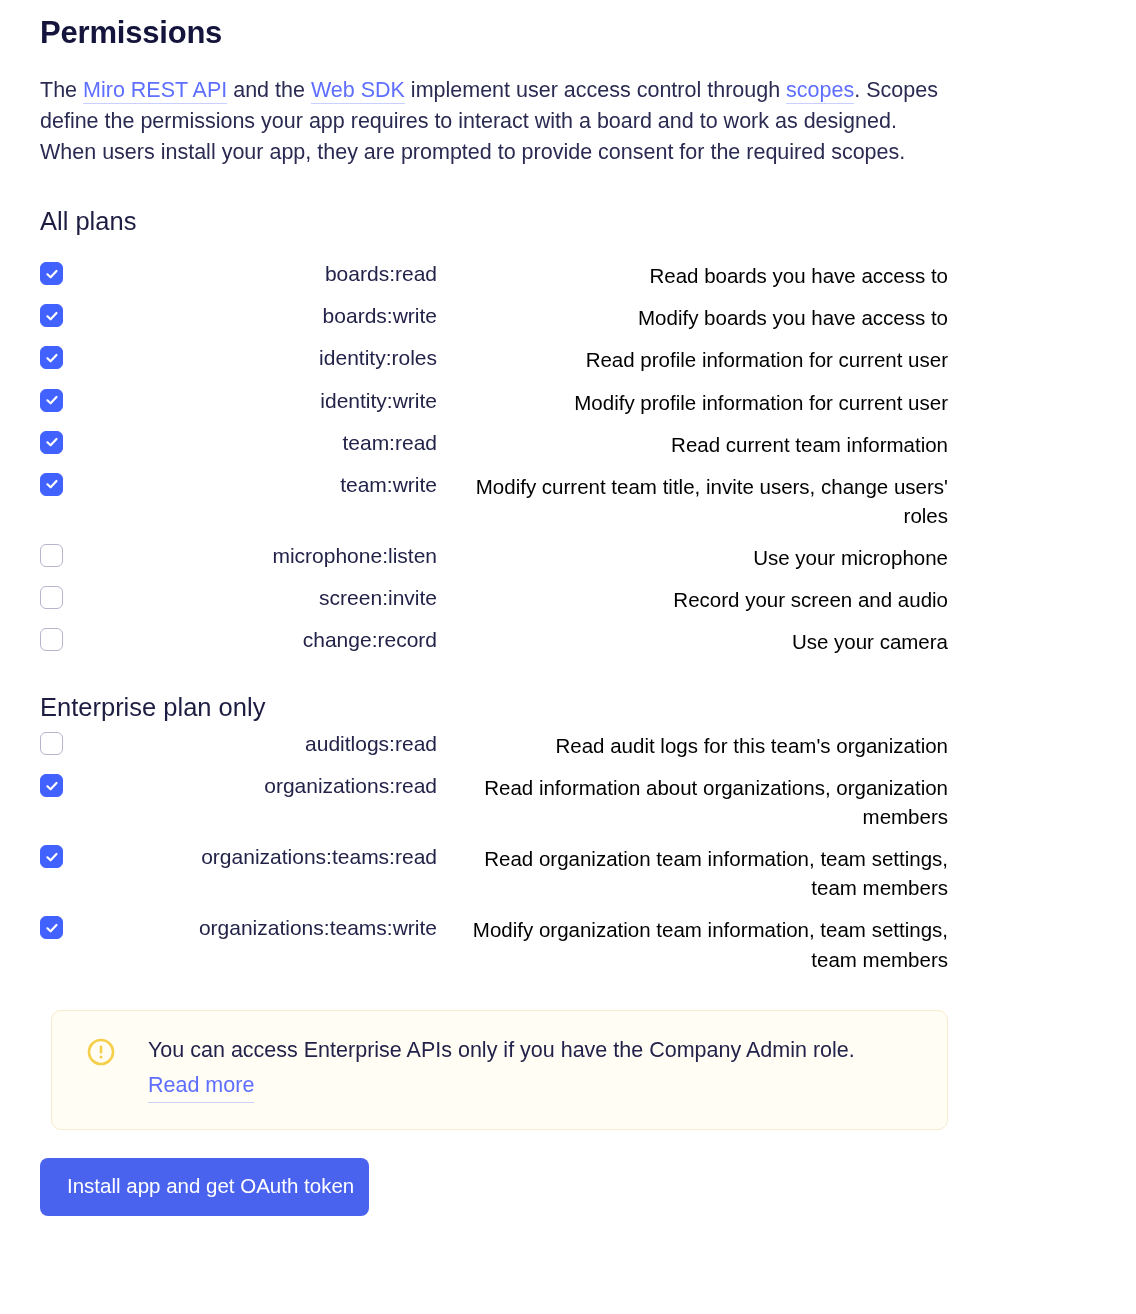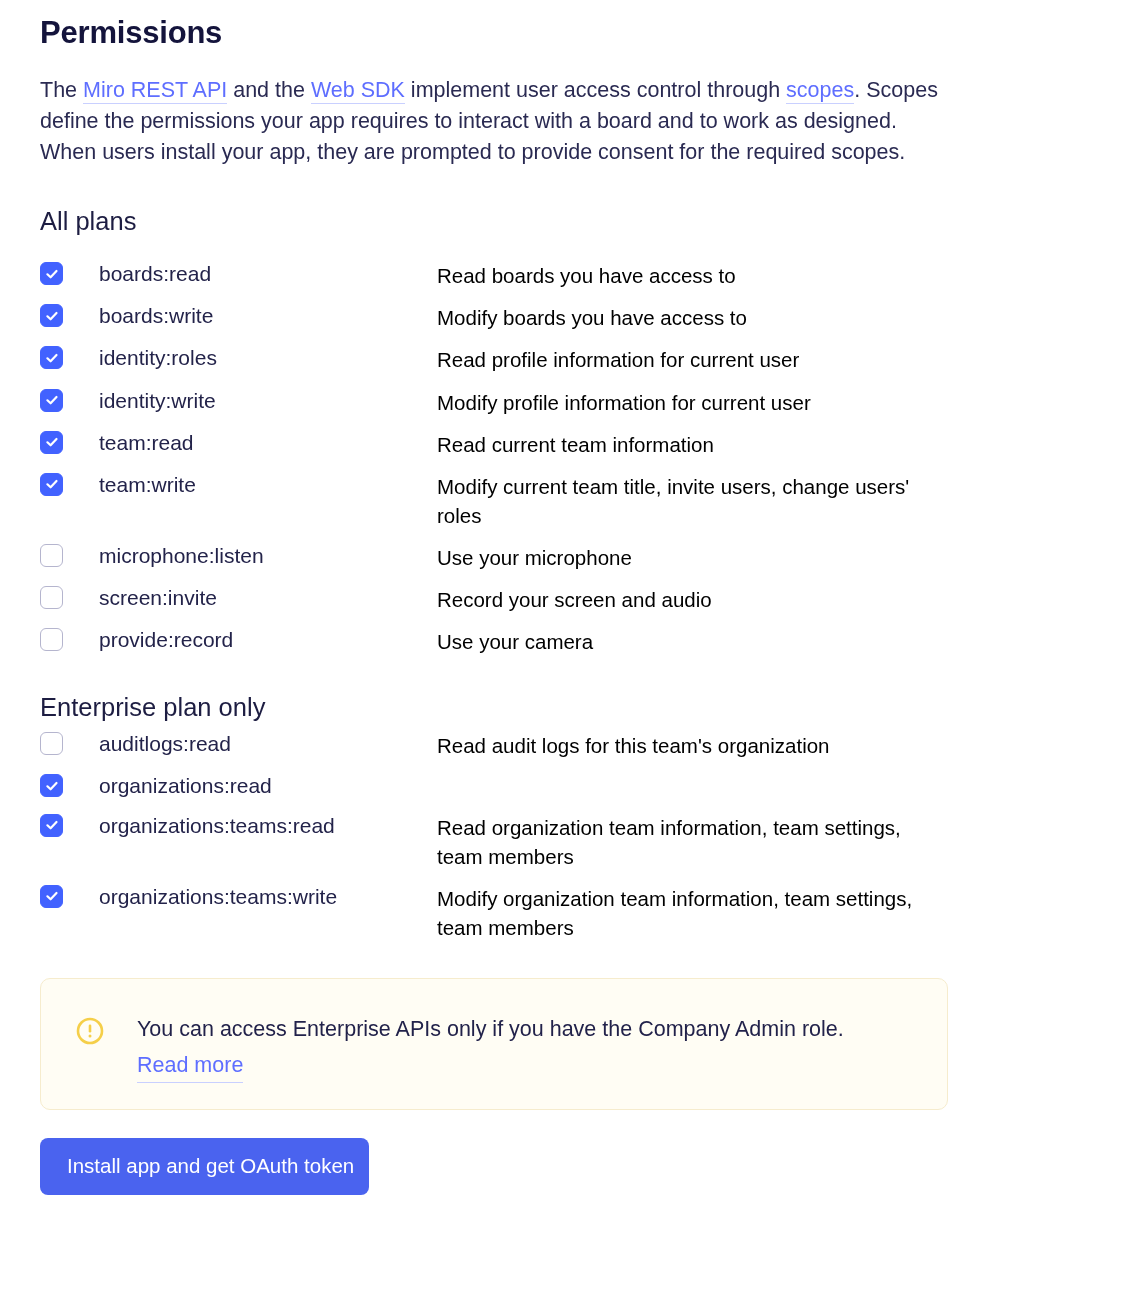--- a/index.html
+++ b/index.html
@@ -62,20 +62,21 @@
   .section-enterprise { padding-top: 36px; }
 
   
   .scope-list { margin-top: 24px; }
   .scope-list.tight { margin-top: 7px; }
 
   .scope-row {
     display: flex;
     align-items: flex-start;
     margin-bottom: 12px;
+    text-align: right;
   }
   .scope-row:last-child { margin-bottom: 0; }
 
   .cb {
     flex: 0 0 auto;
     width: 23px;
     height: 23px;
     border-radius: 6px;
     box-sizing: border-box;
     margin-top: 2px;
@@ -113,24 +114,25 @@
     color: #000000;
     padding-top: 1px;
   }
 
   
   .callout {
     margin-top: 36px;
     background: #fffdf4;
     border: 1px solid #f6eccd;
     border-radius: 10px;
-    padding: 35px 26px 26px 34px;
+    padding: 24px 26px 26px 34px;
     display: flex;
     align-items: flex-start;
     box-sizing: border-box;
+    margin-left: 11px;
   }
   .callout-icon {
     flex: 0 0 auto;
     width: 30px;
     height: 30px;
     margin-top: 2px;
   }
   .callout-body {
     padding-left: 32px;
     flex: 1 1 auto;
@@ -237,41 +239,42 @@
           <div class="scope-name">microphone:listen</div>
           <div class="scope-desc">Use your microphone</div>
         </div>
         <div class="scope-row">
           <div class="cb unchecked"></div>
           <div class="scope-name">screen:invite</div>
           <div class="scope-desc">Record your screen and audio</div>
         </div>
         <div class="scope-row">
           <div class="cb unchecked"></div>
-          <div class="scope-name">provide:record</div>
+          <div class="scope-name">change:record</div>
           <div class="scope-desc">Use your camera</div>
         </div>
       </div>
   </div>
 
   <div class="section-enterprise">
     <h2 class="section-title">Enterprise plan only</h2>
     <div class="scope-list tight" id="scopes-enterprise">
         <div class="scope-row">
           <div class="cb unchecked"></div>
           <div class="scope-name">auditlogs:read</div>
           <div class="scope-desc">Read audit logs for this team's organization</div>
         </div>
         <div class="scope-row">
           <div class="cb checked">
             <svg width="14" height="14" viewBox="0 0 14 14" aria-hidden="true">
               <path d="M2.4 7.3 L5.6 10.3 L11.5 4.0" fill="none" stroke="#ffffff" stroke-width="2.2" stroke-linecap="round" stroke-linejoin="round"></path>
             </svg>
           </div>
           <div class="scope-name">organizations:read</div>
+          <div class="scope-desc">Read information about organizations, organization members</div>
         </div>
         <div class="scope-row">
           <div class="cb checked">
             <svg width="14" height="14" viewBox="0 0 14 14" aria-hidden="true">
               <path d="M2.4 7.3 L5.6 10.3 L11.5 4.0" fill="none" stroke="#ffffff" stroke-width="2.2" stroke-linecap="round" stroke-linejoin="round"></path>
             </svg>
           </div>
           <div class="scope-name">organizations:teams:read</div>
           <div class="scope-desc">Read organization team information, team settings, team members</div>
         </div>

